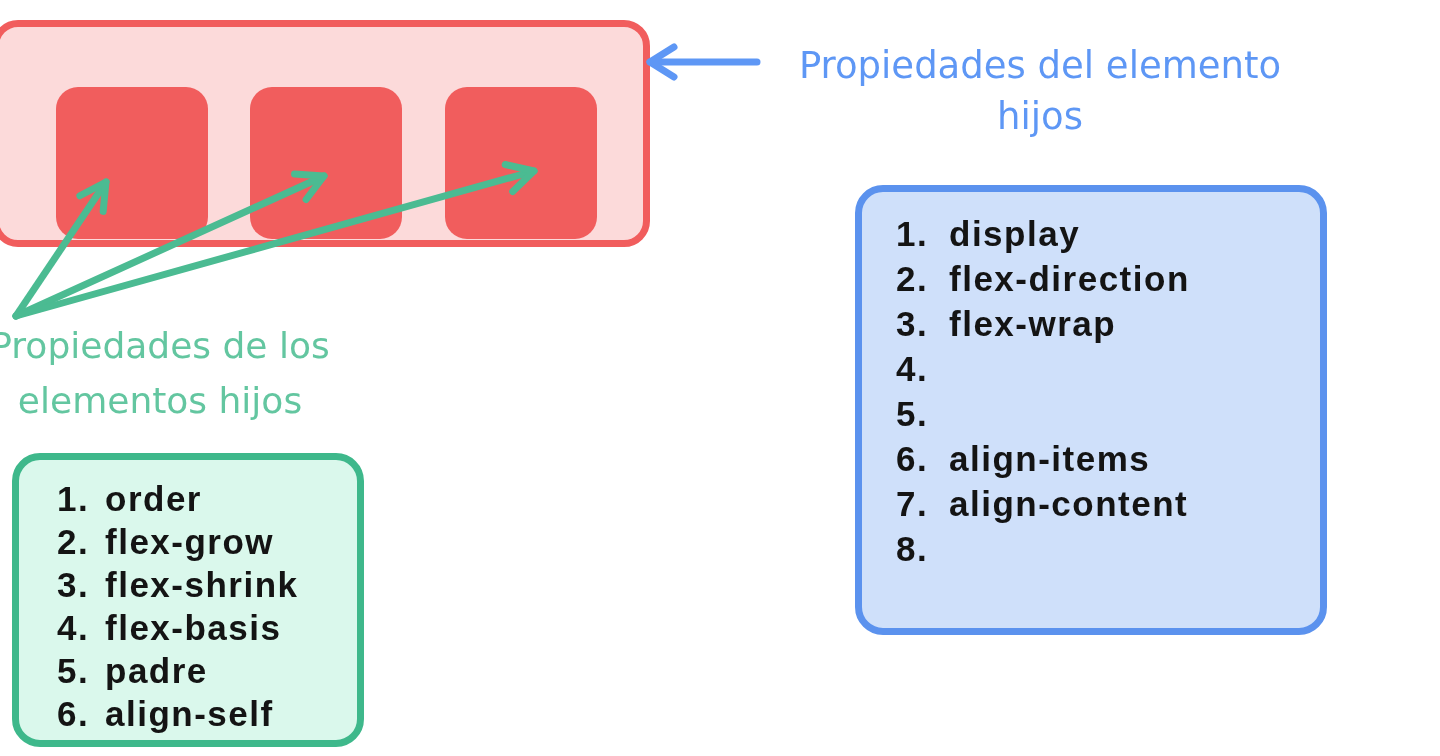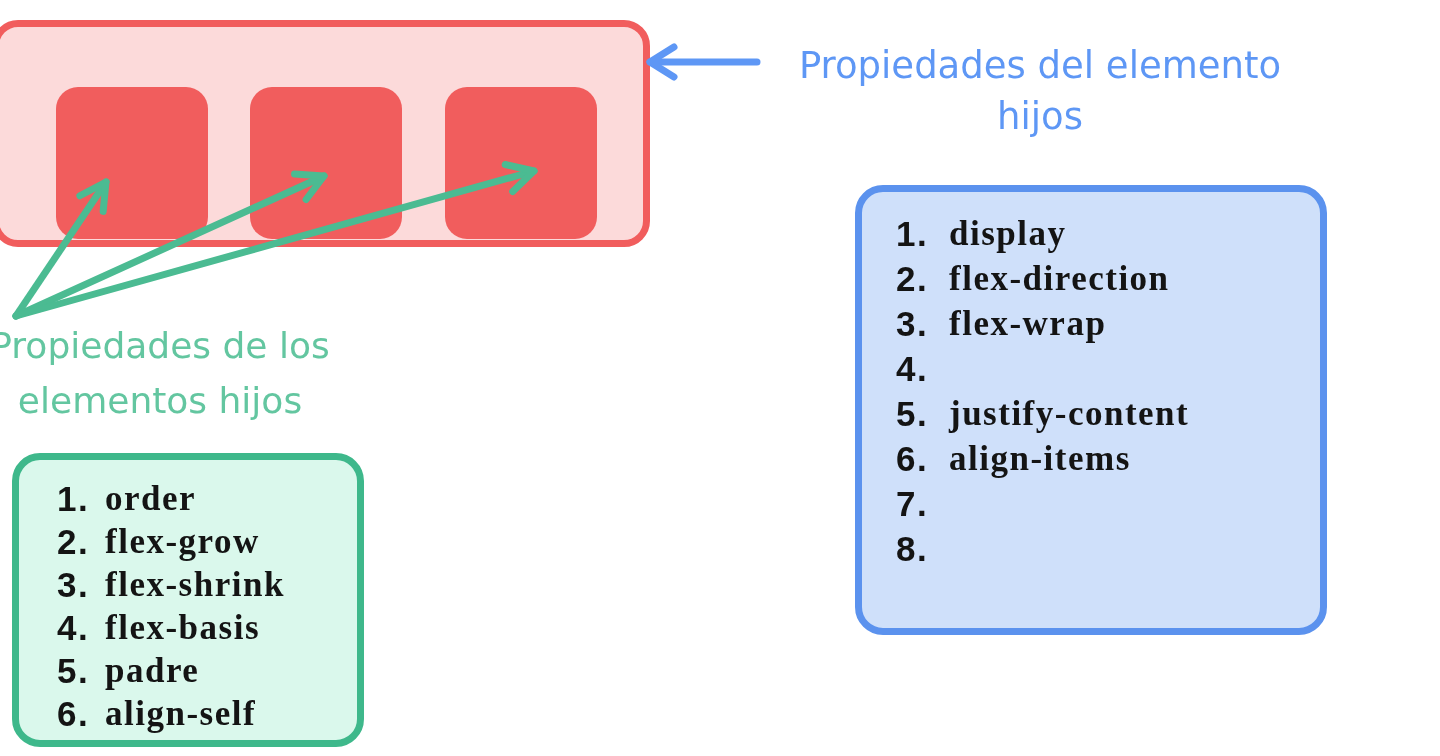--- a/index.html
+++ b/index.html
@@ -86,21 +86,21 @@
     width: 472px; height: 450px;
     background: var(--box_blue_bg);
     border: 7px solid var(--box_blue_border);
     padding: 19px 0 0 34px;
   }
   .parent-props .prop-row { line-height: 45px; }
 
   .prop-row { display: flex; }
   .child-props .num { width: 48px; flex: none; }
   .parent-props .num { width: 53px; flex: none; }
-  .lbl { display: block; font-family: Liberation Serif, serif; }
+  .lbl { display: block; }
   .lbl span { display: block; }
 </style>
 </head>
 <body>
 
 <div class="stage">
 
   <div class="flex-parent">
     <div class="flex-item i1"></div>
     <div class="flex-item i2"></div>
@@ -170,27 +170,27 @@
     </div>
     <div class="prop-row">
       <span class="num">3.</span>
       <span class="lbl">flex-wrap</span>
     </div>
     <div class="prop-row">
       <span class="num">4.</span>
     </div>
     <div class="prop-row">
       <span class="num">5.</span>
-      <span class="lbl">justify-content</span>
     </div>
     <div class="prop-row">
       <span class="num">6.</span>
       <span class="lbl">align-items</span>
     </div>
     <div class="prop-row">
       <span class="num">7.</span>
+      <span class="lbl">align-content</span>
     </div>
     <div class="prop-row">
       <span class="num">8.</span>
     </div>
   </div>
 
 </div>
 
 </body></html>

